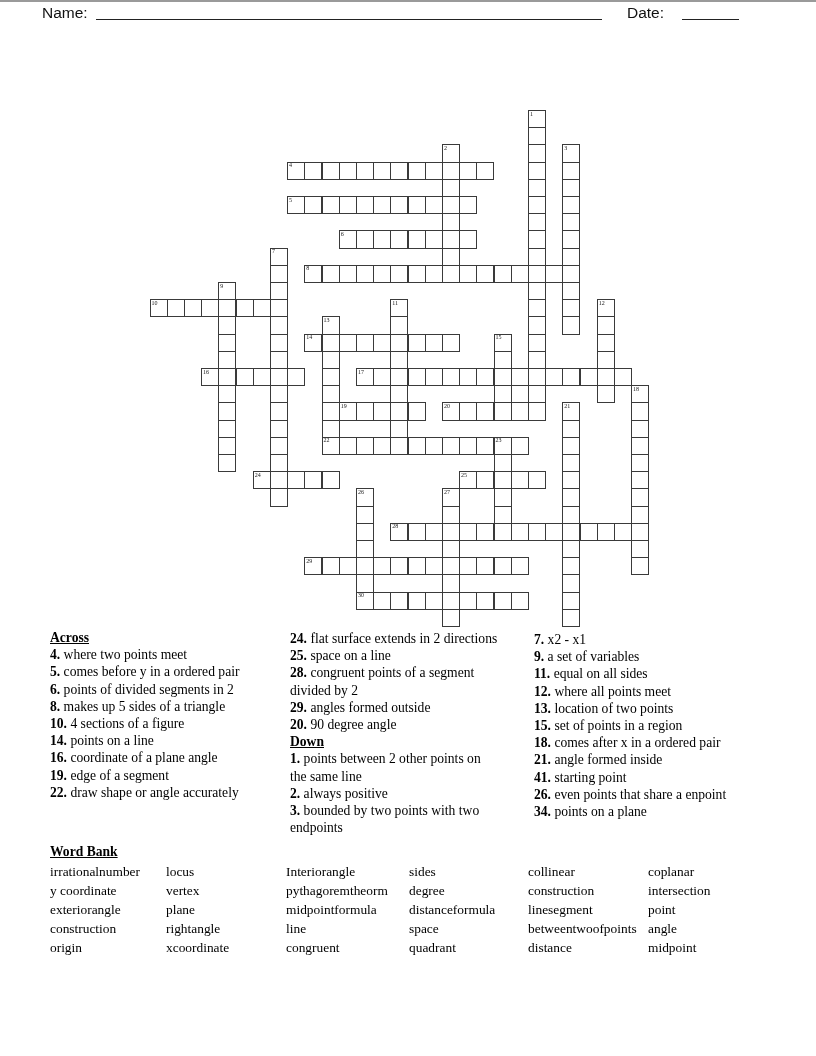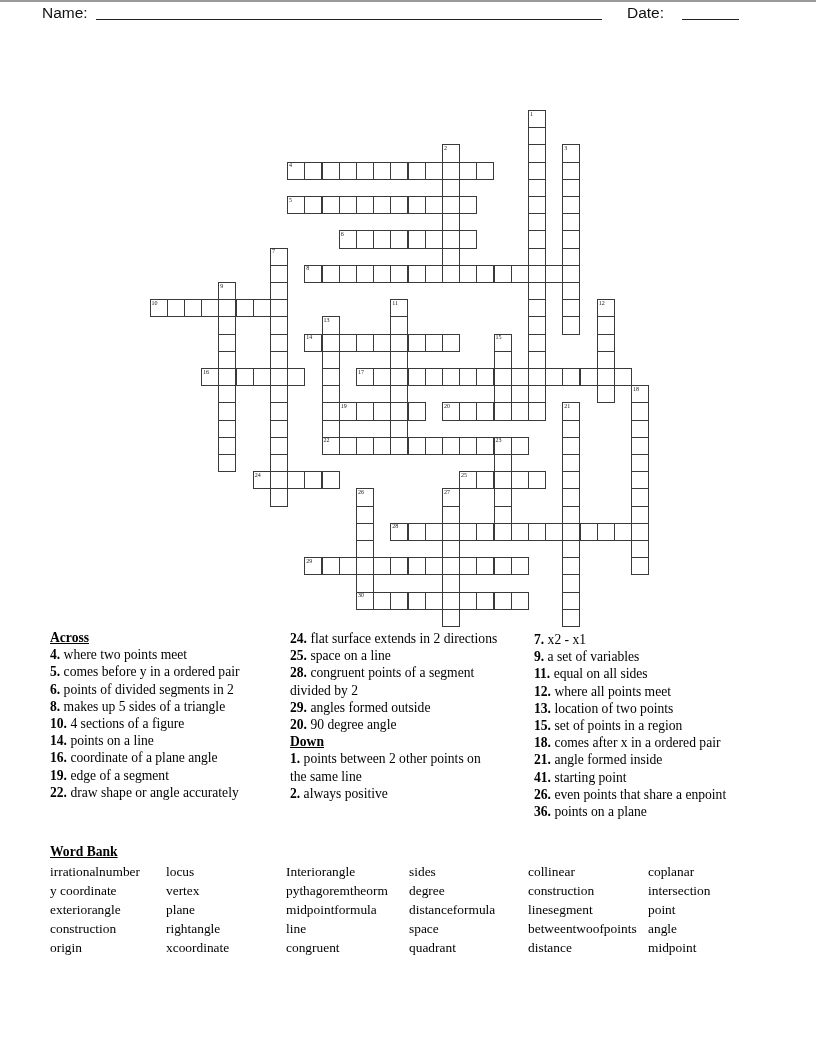--- a/index.html
+++ b/index.html
@@ -385,36 +385,38 @@
         <div class="clue"><b>28.</b><span> congruent points of a segment
 divided by 2</span></div>
         <div class="clue"><b>29.</b><span> angles formed outside</span></div>
         <div class="clue"><b>20.</b><span> 90 degree angle</span></div>
       </div>
     <div class="clue-header">Down</div>
     <div id="down-lines-1">
         <div class="clue"><b>1.</b><span> points between 2 other points on
 the same line</span></div>
         <div class="clue"><b>2.</b><span> always positive</span></div>
+        <div class="clue"><b>3.</b><span> bounded by two points with two
+endpoints</span></div>
       </div>
   </div>
 
   <div class="clue-col" style="left:534px;top:631px;width:255px;">
     <div id="down-lines-2">
         <div class="clue"><b>7.</b><span> x2 - x1</span></div>
         <div class="clue"><b>9.</b><span> a set of variables</span></div>
         <div class="clue"><b>11.</b><span> equal on all sides</span></div>
         <div class="clue"><b>12.</b><span> where all points meet</span></div>
         <div class="clue"><b>13.</b><span> location of two points</span></div>
         <div class="clue"><b>15.</b><span> set of points in a region</span></div>
         <div class="clue"><b>18.</b><span> comes after x in a ordered pair</span></div>
         <div class="clue"><b>21.</b><span> angle formed inside</span></div>
         <div class="clue"><b>41.</b><span> starting point</span></div>
         <div class="clue"><b>26.</b><span> even points that share a enpoint</span></div>
-        <div class="clue"><b>36.</b><span> points on a plane</span></div>
+        <div class="clue"><b>34.</b><span> points on a plane</span></div>
       </div>
   </div>
 
   <div class="wb-header">Word Bank</div>
   <div id="wordbank">
       <div class="wb-col" style="left: 50px;">
         <div class="wb-word">irrationalnumber</div>
         <div class="wb-word">y coordinate</div>
         <div class="wb-word">exteriorangle</div>
         <div class="wb-word">construction</div>

